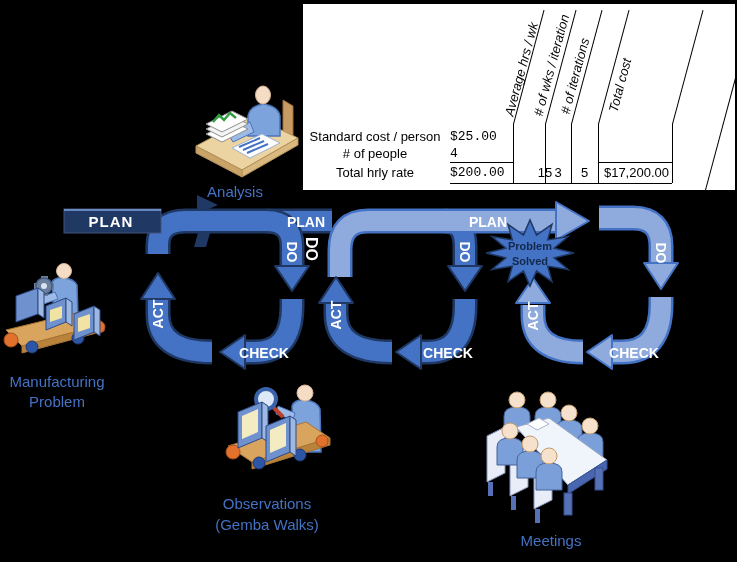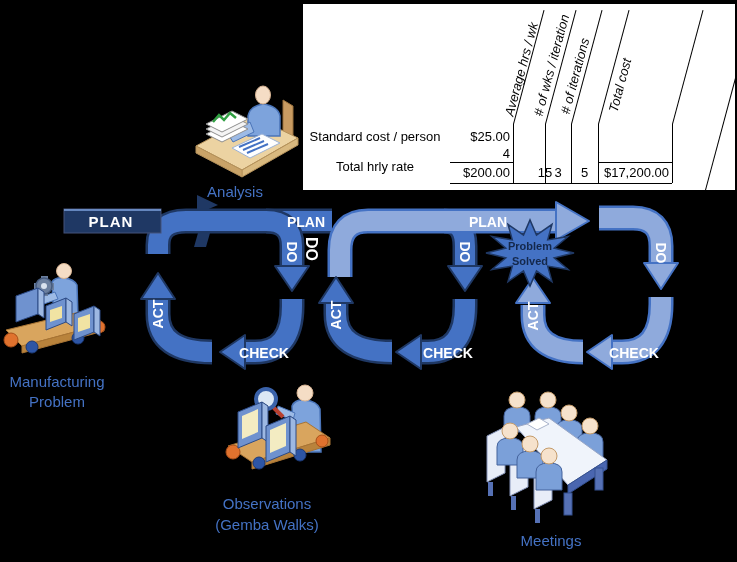--- a/index.html
+++ b/index.html
@@ -2,21 +2,21 @@
 <html><head>
 <meta charset="utf-8">
 <style>
   html,body{margin:0;padding:0;background:#000;}
   #stage{position:relative;width:737px;height:562px;background:#000;overflow:hidden;
          font-family:"Liberation Sans",sans-serif;}
   
   #cost-table{position:absolute;left:303px;top:4px;width:432px;height:186px;background:#fff;color:#000;font-size:13px;}
   .trow{position:absolute;white-space:nowrap;}
   .tlabel{left:0;width:144px;text-align:center;}
-  .tvalue{left:147px;width:60px;text-align:right;padding-right:3px;}
+  .tvalue{left:147px;width:60px;text-align:left;padding-right:3px;font-family:Liberation Mono, monospace;}
   .tcell{text-align:center;}
   .vline{position:absolute;width:0;border-left:1px solid #000;}
   .hline{position:absolute;height:0;border-top:1px solid #000;}
   .dline{position:absolute;width:0;border-left:1px solid #000;transform:rotate(15deg);transform-origin:0 100%;}
   .thead{position:absolute;height:16px;line-height:16px;font-style:italic;white-space:nowrap;
          transform:rotate(-75deg);transform-origin:0 100%;}
   
   svg{position:absolute;left:0;top:0;}
   .u-med{stroke:#1f3864;stroke-width:25;fill:none;}
   .s-med{stroke:#4472c4;stroke-width:20;fill:none;}
@@ -237,23 +237,24 @@
   <div id="cost-table">
 
     <div class="thead" style="left:214px;top:98px;">Average hrs / wk</div>
     <div class="thead" style="left:243px;top:98px;"># of wks / iteration</div>
     <div class="thead" style="left:270px;top:96px;"># of iterations</div>
     <div class="thead" style="left:318px;top:94px;">Total cost</div>
 
     <div class="trow tlabel" style="top:124px;height:17px;line-height:17px;">Standard cost / person</div>
     <div class="trow tvalue" style="top:124px;height:17px;line-height:17px;">$25.00</div>
 
+    <div class="trow tlabel" style="top:141px;height:17px;line-height:17px;"># of people</div>
     <div class="trow tvalue" style="top:141px;height:17px;line-height:17px;">4</div>
 
-    <div class="trow tlabel" style="top:152px;height:21px;line-height:21px;">Total hrly rate</div>
+    <div class="trow tlabel" style="top:158px;height:21px;line-height:21px;">Total hrly rate</div>
     <div class="trow tvalue" style="top:158px;height:21px;line-height:21px;">$200.00</div>
     <div class="trow tcell" style="left:210px;width:32px;top:158px;height:21px;line-height:21px;margin-left:16px;">15</div>
     <div class="trow tcell" style="left:242px;width:26px;top:158px;height:21px;line-height:21px;">3</div>
     <div class="trow tcell" style="left:268px;width:27px;top:158px;height:21px;line-height:21px;">5</div>
     <div class="trow" style="left:295px;width:71px;top:158px;height:21px;line-height:21px;text-align:right;padding-right:3px;">$17,200.00</div>
 
     <div>
       <div class="vline" style="left:210px;top:120px;height:59px;"></div>
       <div class="vline" style="left:242px;top:120px;height:59px;"></div>
       <div class="vline" style="left:268px;top:120px;height:59px;"></div>

